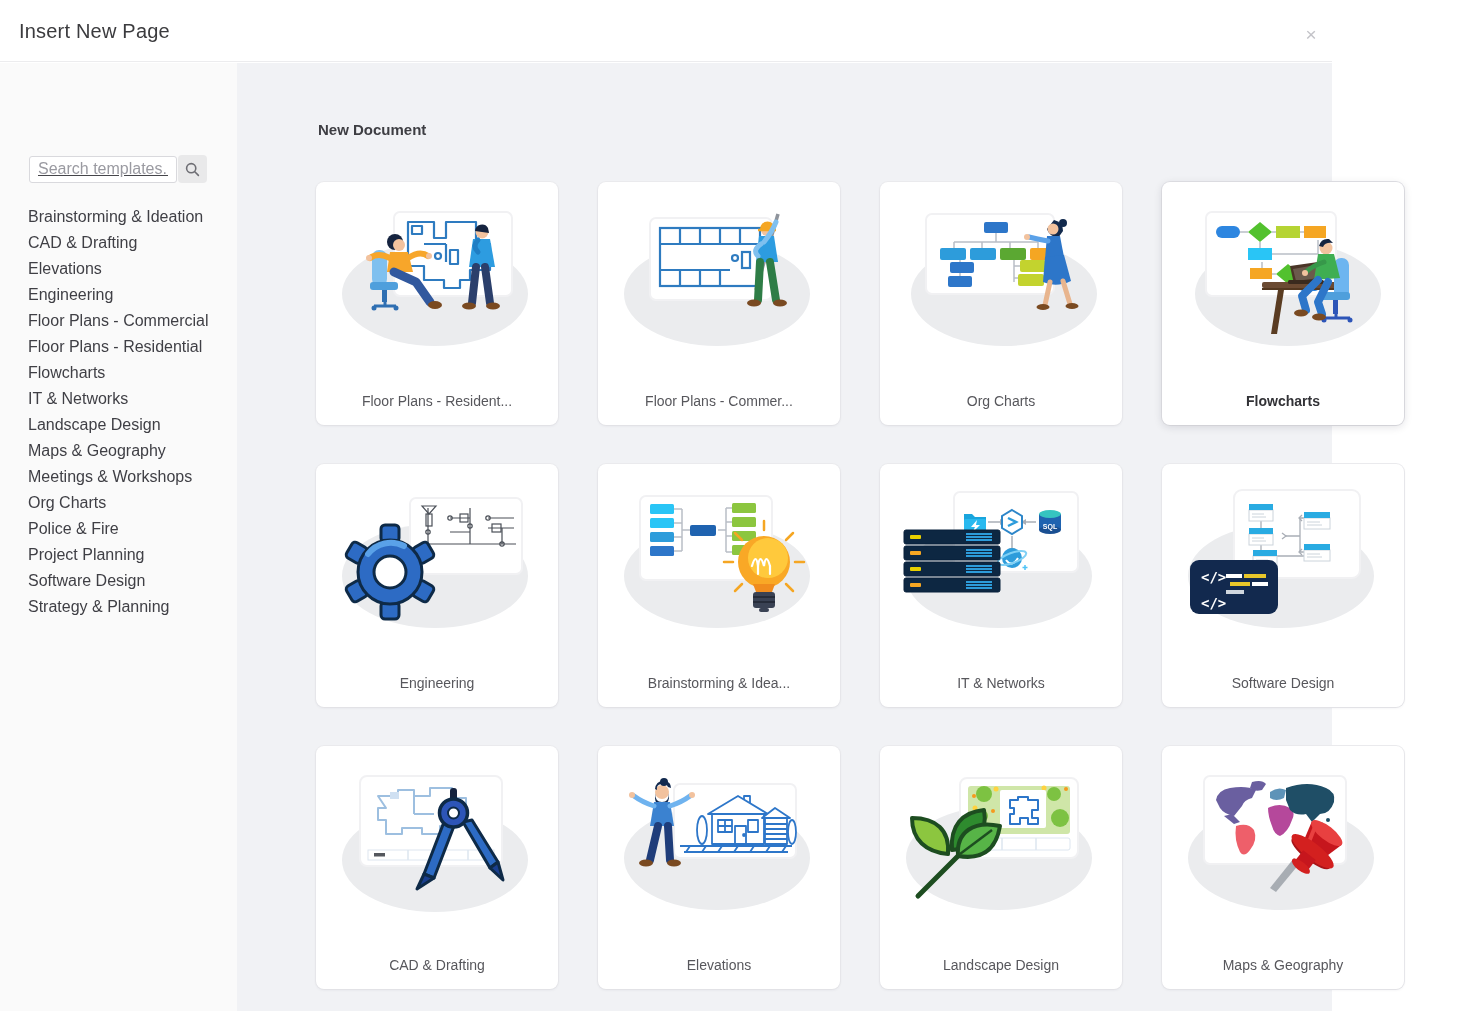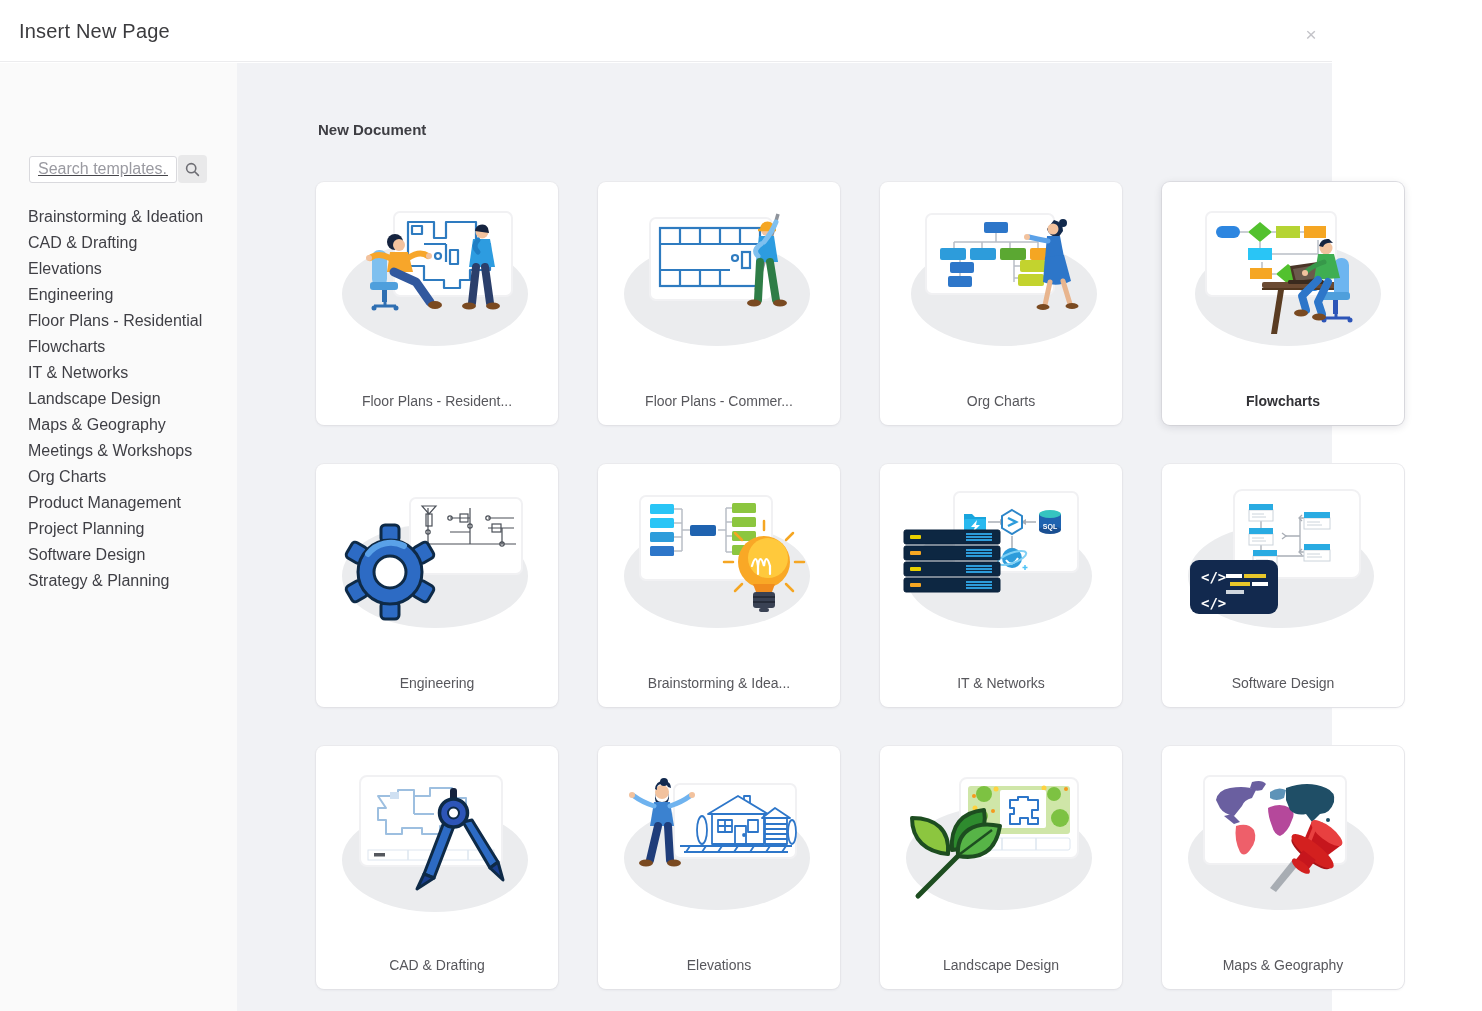--- a/index.html
+++ b/index.html
@@ -66,28 +66,29 @@
             <circle cx="6.2" cy="6.2" r="4.6" fill="none" stroke="#6e6e74" stroke-width="1.6"></circle>
             <line x1="9.8" y1="9.8" x2="13.4" y2="13.4" stroke="#6e6e74" stroke-width="1.6" stroke-linecap="round"></line>
           </svg>
         </button>
       </div>
       <div class="cat-list">
         <div class="side-item">Brainstorming &amp; Ideation</div>
         <div class="side-item">CAD &amp; Drafting</div>
         <div class="side-item">Elevations</div>
         <div class="side-item">Engineering</div>
+        <div class="side-item">Floor Plans - Commercial</div>
         <div class="side-item">Floor Plans - Residential</div>
         <div class="side-item">Flowcharts</div>
         <div class="side-item">IT &amp; Networks</div>
         <div class="side-item">Landscape Design</div>
         <div class="side-item">Maps &amp; Geography</div>
         <div class="side-item">Meetings &amp; Workshops</div>
         <div class="side-item">Org Charts</div>
-        <div class="side-item">Product Management</div>
+        <div class="side-item">Police &amp; Fire</div>
         <div class="side-item">Project Planning</div>
         <div class="side-item">Software Design</div>
         <div class="side-item">Strategy &amp; Planning</div>
       </div>
     </div>
 
     <div class="main">
       <div class="section-heading">New Document</div>
 
       <div class="card-grid">

